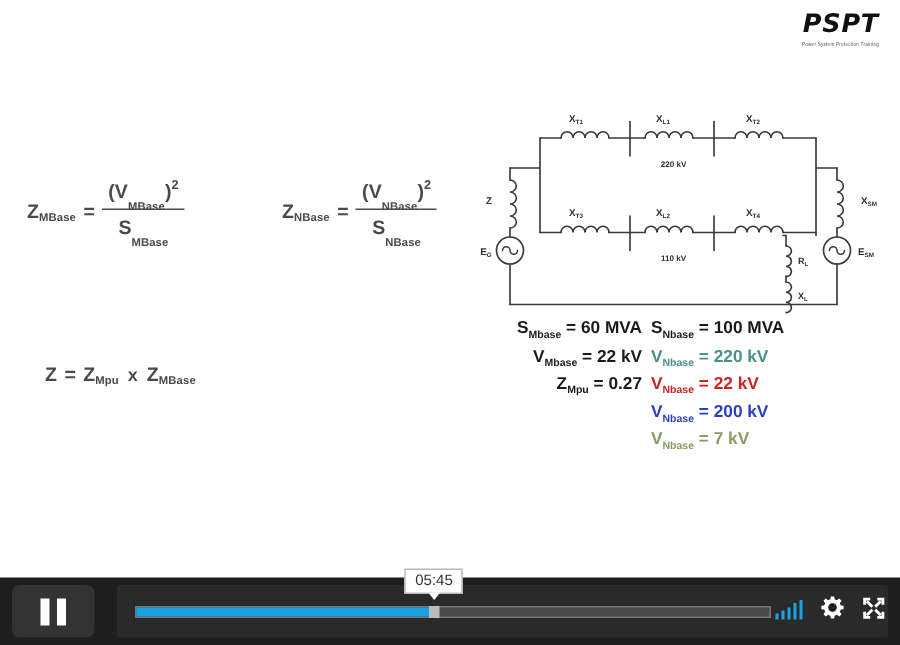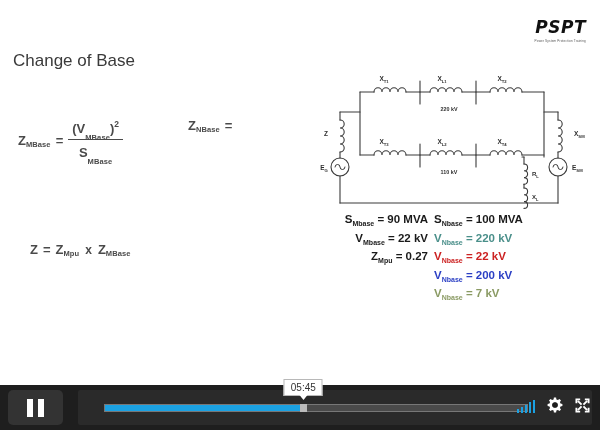--- a/index.html
+++ b/index.html
@@ -31,21 +31,20 @@
     text-align: right;
   }
   .logo-text {
     font-family: "DejaVu Sans", sans-serif;
     font-weight: bold;
     font-style: italic;
     font-size: 17px;
     letter-spacing: 0.5px;
     color: #111111;
     line-height: 1;
-    margin-top: 11px;
   }
   .logo-sub {
     font-size: 3.1px;
     color: #555555;
     letter-spacing: 0.15px;
     margin-top: 2px;
     white-space: nowrap;
     transform: scaleY(1.25);
     transform-origin: right top;
   }
@@ -198,21 +197,20 @@
   .track {
     position: absolute;
     left: 12px;
     top: 14px;
     width: 424px;
     height: 8px;
     background: #4a4a4a;
     border: 1px solid #777777;
     box-sizing: border-box;
     cursor: pointer;
-    margin-left: 14px;
   }
   .track-fill {
     position: absolute;
     left: 0; top: 0;
     height: 100%;
     width: 47%;
     background: #1ba1e2;
   }
   .track-handle {
     position: absolute;
@@ -274,36 +272,39 @@
 </head>
 <body>
 
 <div class="slide">
 
   <div class="logo">
     <div class="logo-text">PSPT</div>
     <div class="logo-sub">Power System Protection Training</div>
   </div>
 
-  <div class="page-title">Change of Base</div>
 
   <div class="formula f1">
     <span class="v">Z</span>
       <span class="sub">MBase</span>
     <span class="eq">=</span>
     <span class="frac">
       <span class="num"><span class="paren">(</span><span class="v">V</span><span class="sub">MBase</span><span class="paren">)</span><span class="sup">2</span></span>
       <span class="den"><span class="v">S</span><span class="sub">MBase</span></span>
     </span>
   </div>
 
   <div class="formula f2">
     <span class="v">Z</span>
       <span class="sub">NBase</span>
     <span class="eq">=</span>
+    <span class="frac">
+      <span class="num"><span class="paren">(</span><span class="v">V</span><span class="sub">NBase</span><span class="paren">)</span><span class="sup">2</span></span>
+      <span class="den"><span class="v">S</span><span class="sub">NBase</span></span>
+    </span>
   </div>
 
   <div class="formula f3">
     <span class="v">Z</span>
     <span class="eq">=</span>
     <span class="v">Z</span>
       <span class="sub">Mpu</span>
     <span class="times">x</span>
     <span class="v">Z</span>
       <span class="sub">MBase</span>
@@ -396,21 +397,21 @@
         <text x="260" y="104" font-size="6.5" text-anchor="start">E<tspan font-size="4.2" dy="1.6">SM</tspan></text>
 
         <text x="220" y="110" font-size="6" text-anchor="start">R<tspan font-size="4" dy="1.5">L</tspan></text>
         <text x="220" y="133" font-size="6" text-anchor="start">X<tspan font-size="4" dy="1.5">L</tspan></text>
       </g>
     </svg>
   </div>
 
   <div class="values">
     <div class="vcol vcol-m">
-        <div class="vline" style="color: rgb(26, 26, 26);"><span>S</span><span class="s">Mbase</span><span> = 90 MVA</span></div>
+        <div class="vline" style="color: rgb(26, 26, 26);"><span>S</span><span class="s">Mbase</span><span> = 60 MVA</span></div>
         <div class="vline" style="color: rgb(26, 26, 26);"><span>V</span><span class="s">Mbase</span><span> = 22 kV</span></div>
         <div class="vline" style="color: rgb(26, 26, 26);"><span>Z</span><span class="s">Mpu</span><span> = 0.27</span></div>
       </div>
     <div class="vcol vcol-n">
         <div class="vline" style="color: rgb(26, 26, 26);"><span>S</span><span class="s">Nbase</span><span> = 100 MVA</span></div>
         <div class="vline" style="color: rgb(74, 143, 138);"><span>V</span><span class="s">Nbase</span><span> = 220 kV</span></div>
         <div class="vline" style="color: rgb(204, 34, 34);"><span>V</span><span class="s">Nbase</span><span> = 22 kV</span></div>
         <div class="vline" style="color: rgb(43, 63, 196);"><span>V</span><span class="s">Nbase</span><span> = 200 kV</span></div>
         <div class="vline" style="color: rgb(138, 154, 99);"><span>V</span><span class="s">Nbase</span><span> = 7 kV</span></div>
       </div>

